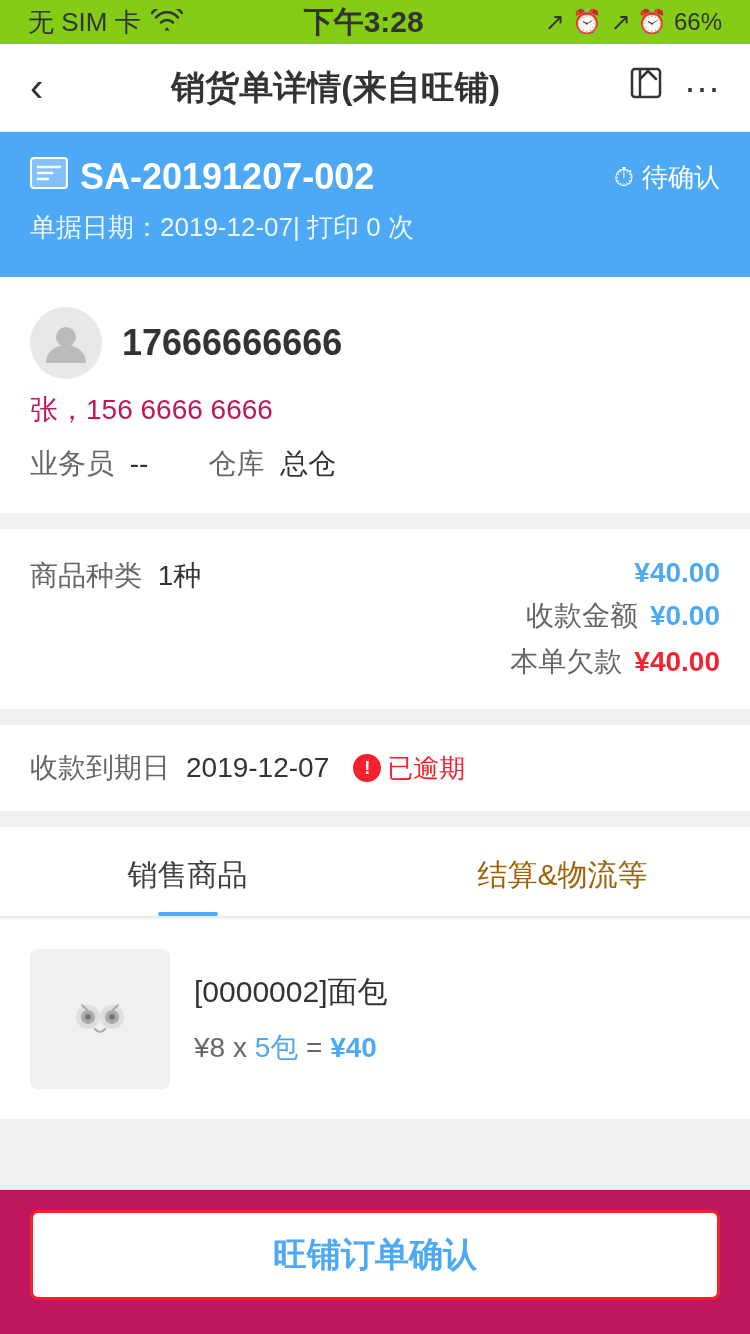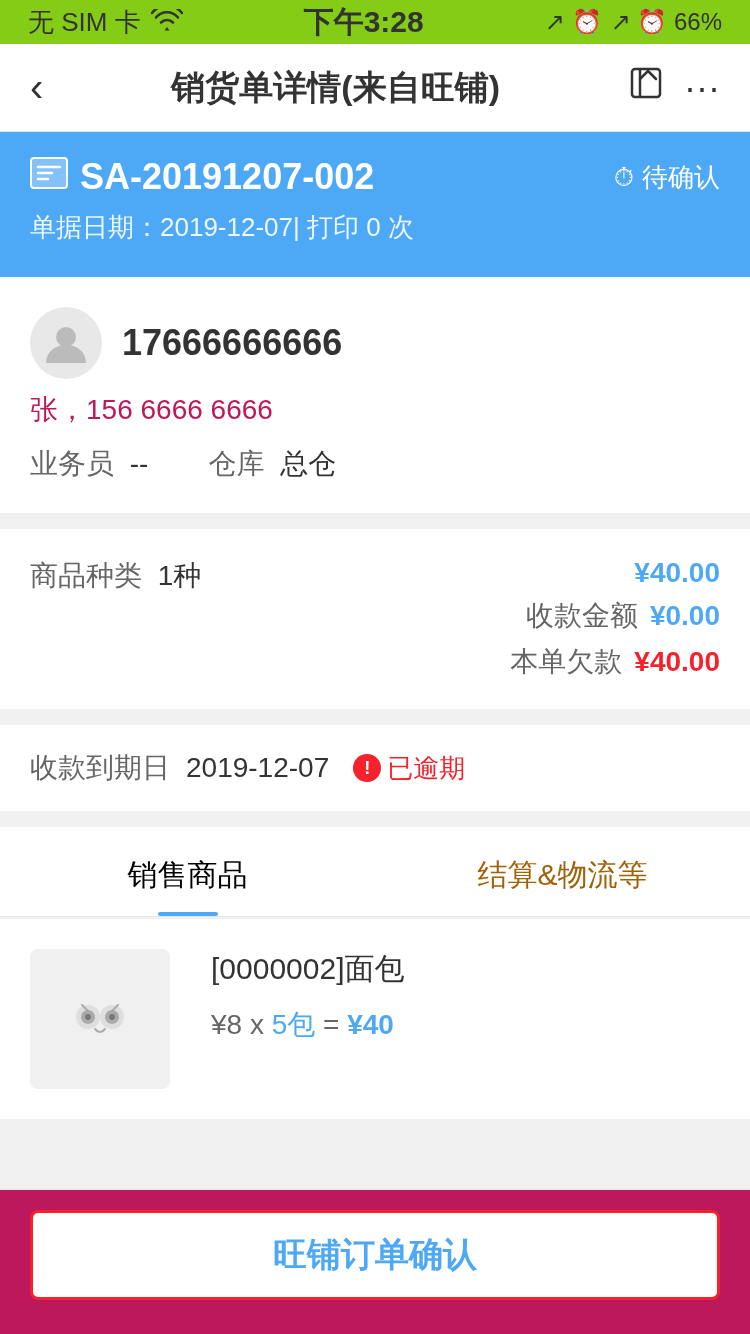--- a/index.html
+++ b/index.html
@@ -219,21 +219,21 @@
     .tab {
       flex: 1;
       text-align: center;
       padding: 28px 0 20px;
       font-size: 30px;
       color: #a16207;
       cursor: pointer;
       position: relative;
     }
     .tab.active {
-      color: #000000;
+      color: #404040;
     }
     .tab.active::after {
       content: '';
       position: absolute;
       bottom: 0;
       left: 50%;
       transform: translateX(-50%);
       width: 60px;
       height: 4px;
       background: #4da8f5;
@@ -241,22 +241,22 @@
     }
 
     
     .product-section {
       background: #fff;
       padding: 30px;
       margin-top: 2px;
     }
     .product-item {
       display: flex;
-      gap: 41px;
-      align-items: flex-start;
+      gap: 24px;
+      align-items: center;
     }
     .product-thumb {
       width: 140px;
       height: 140px;
       background: #f0f0f0;
       border-radius: 8px;
       display: flex;
       align-items: center;
       justify-content: center;
       flex-shrink: 0;

